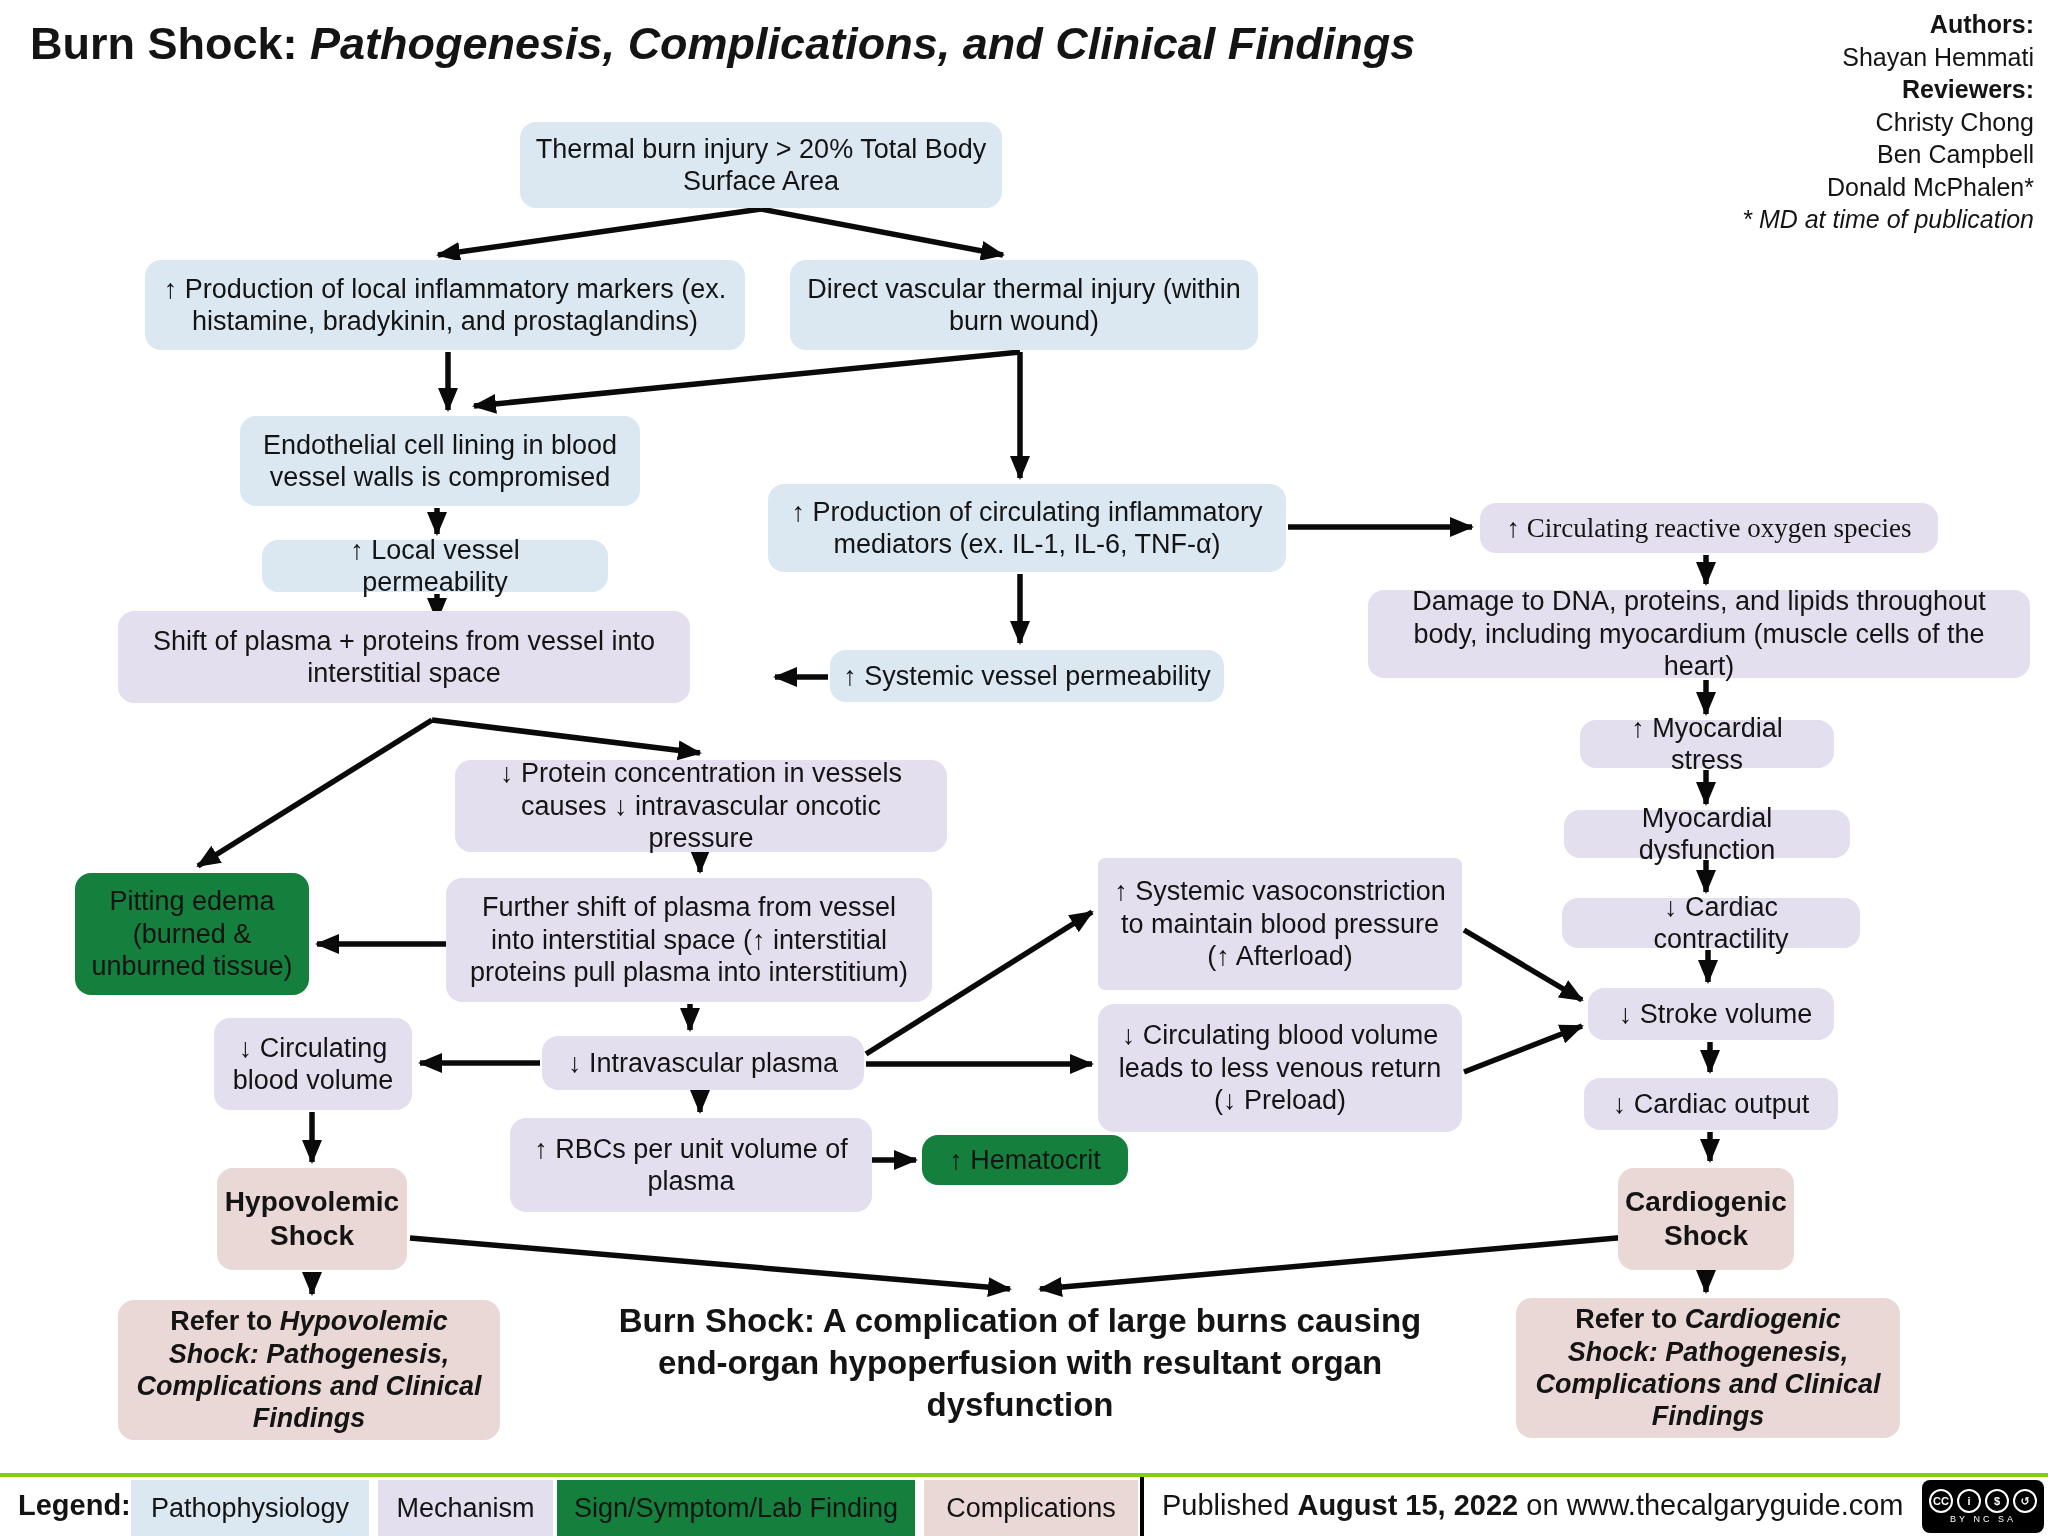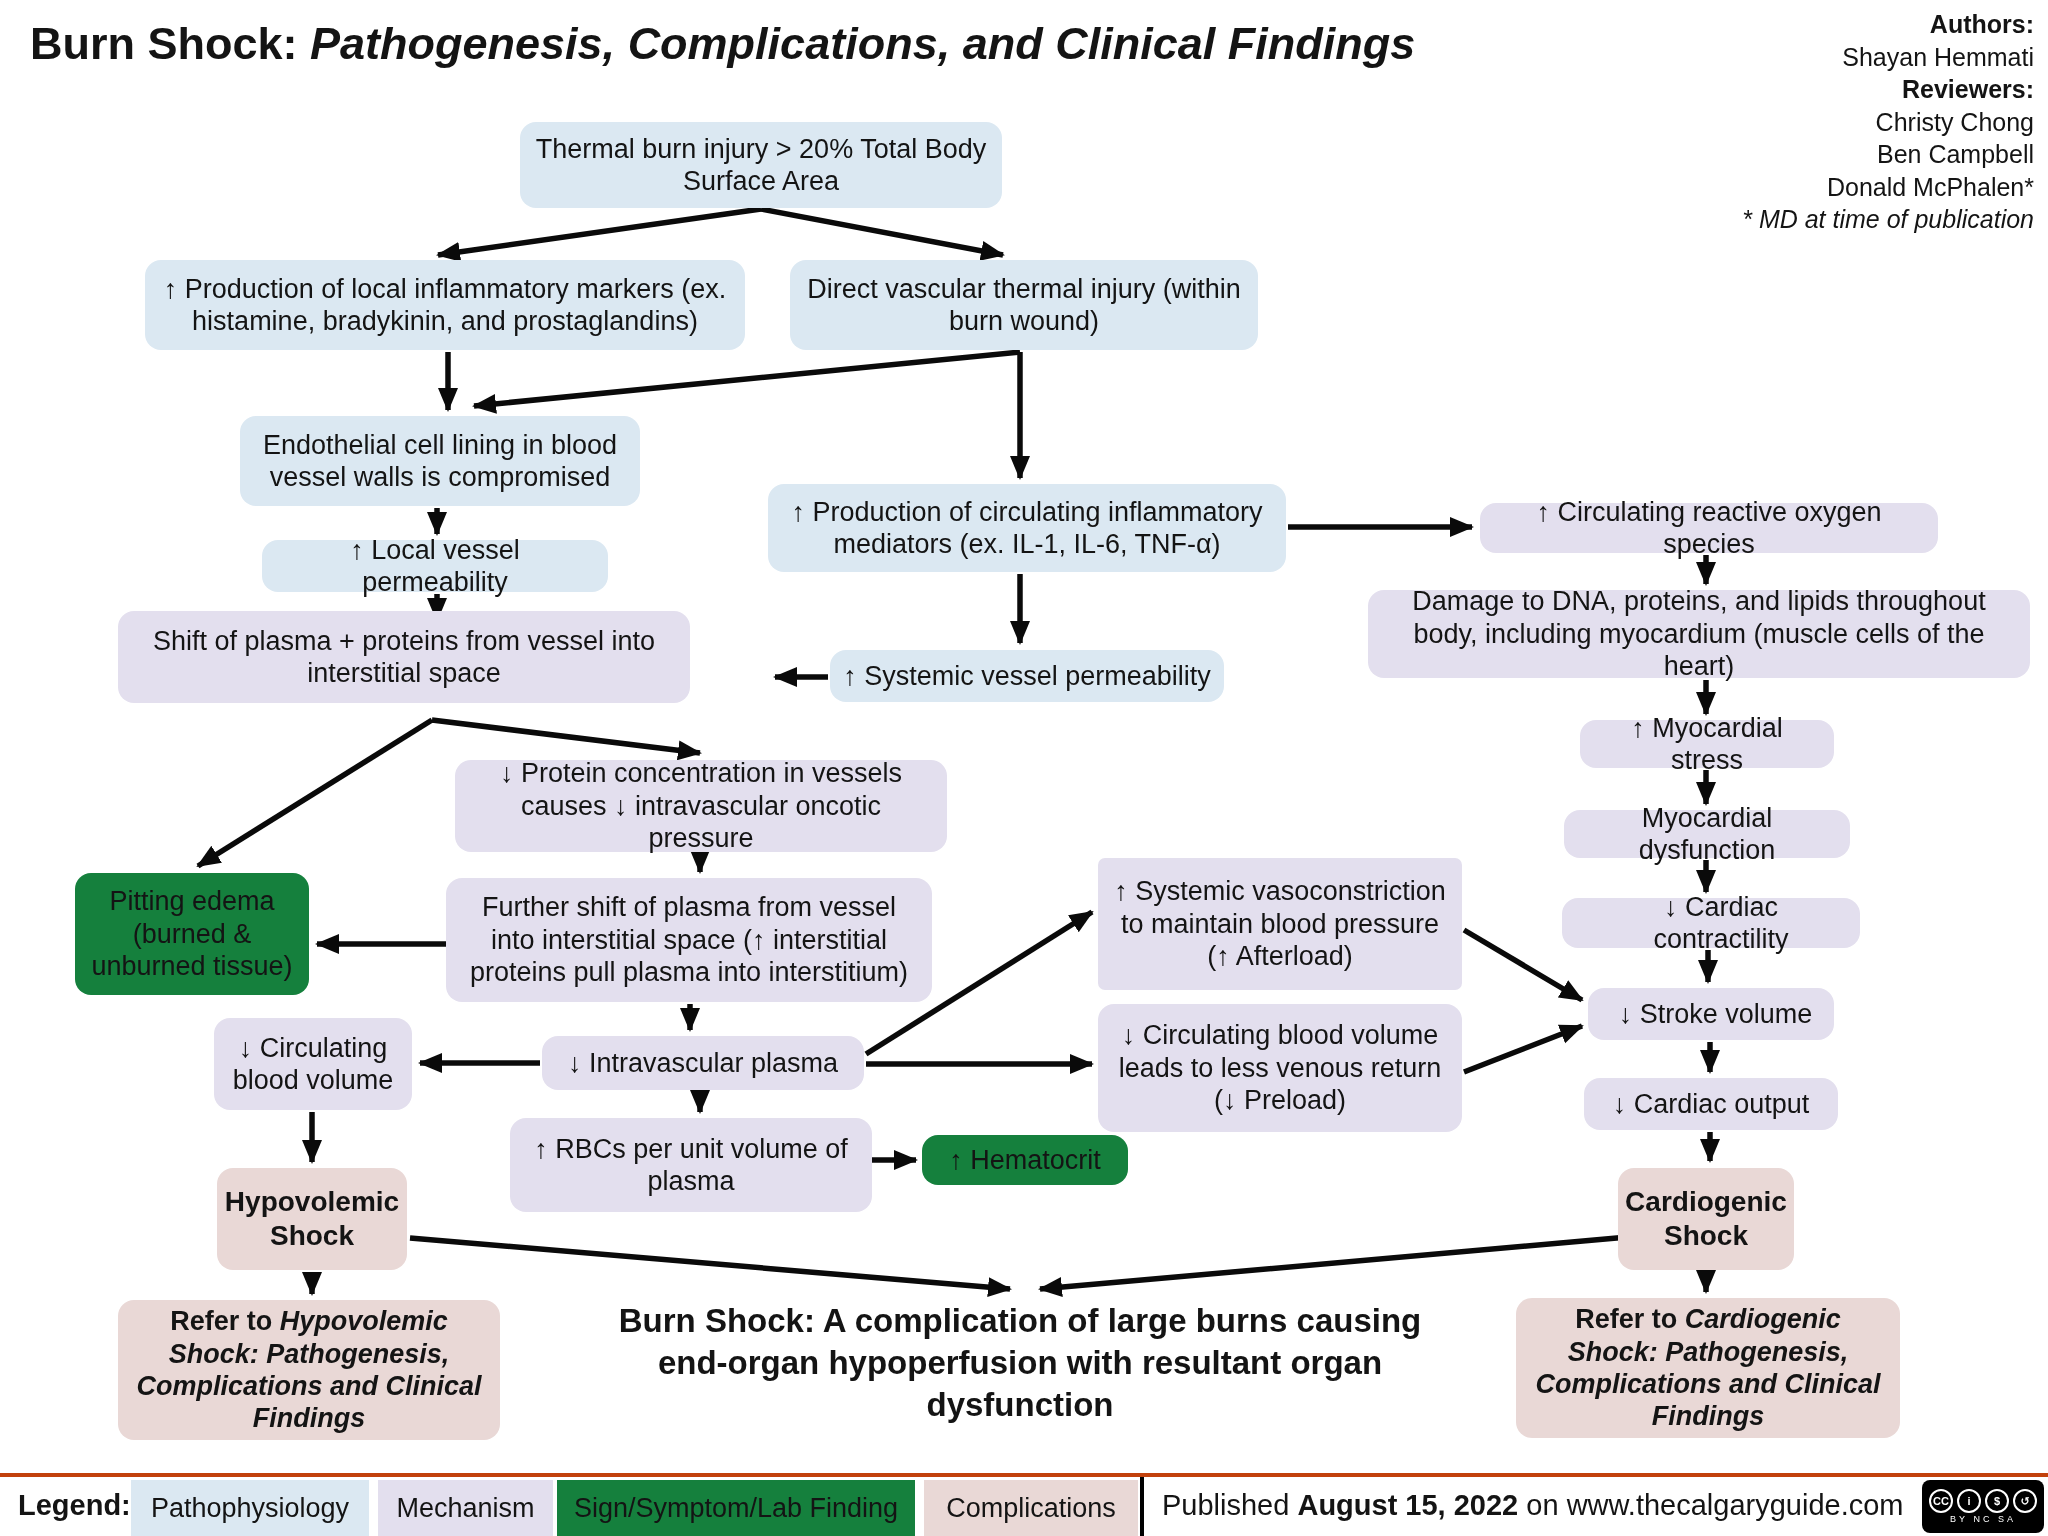--- a/index.html
+++ b/index.html
@@ -26,21 +26,21 @@
   .title-block .ital{font-style:italic;}
   .credits{position:absolute;right:14px;top:8px;z-index:1;text-align:right;font-size:25px;line-height:1.3;}
   .credits .hdr{font-weight:bold;}
   .credits .note{font-style:italic;}
   .definition{
     position:absolute;left:590px;top:1300px;width:860px;z-index:1;
     font-size:33px;font-weight:bold;text-align:center;line-height:1.28;
   }
   .legend-bar{
     position:absolute;left:0;top:1473px;width:2048px;height:63px;z-index:2;
-    background:#ffffff;border-top:4px solid #c2410c;box-sizing:border-box;
+    background:#ffffff;border-top:4px solid #84cc16;box-sizing:border-box;
   }
   .legend-label{position:absolute;left:18px;top:12px;font-size:29px;font-weight:bold;}
   .legend-cell{
     position:absolute;top:3px;height:56px;display:flex;align-items:center;justify-content:center;
     font-size:27px;
   }
   .legend-divider{position:absolute;left:1140px;top:0;width:4px;height:59px;background:#000;}
   .published{position:absolute;left:1162px;top:12px;font-size:29px;white-space:nowrap;}
   .published b{font-weight:bold;}
   .cc-badge{
@@ -115,21 +115,21 @@
   <div>Donald McPhalen*</div>
   <div class="note">* MD at time of publication</div>
 </div>
 
 <div class="node patho" style="left:520px;top:122px;width:482px;height:86px;">Thermal burn injury &gt; 20% Total Body Surface Area</div>
 <div class="node patho" style="left:145px;top:260px;width:600px;height:90px;">↑ Production of local inflammatory markers (ex. histamine, bradykinin, and prostaglandins)</div>
 <div class="node patho" style="left:790px;top:260px;width:468px;height:90px;">Direct vascular thermal injury (within burn wound)</div>
 <div class="node patho" style="left:240px;top:416px;width:400px;height:90px;">Endothelial cell lining in blood vessel walls is compromised</div>
 <div class="node patho" style="left:262px;top:540px;width:346px;height:52px;">↑ Local vessel permeability</div>
 <div class="node patho" style="left:768px;top:484px;width:518px;height:88px;">↑ Production of circulating inflammatory mediators (ex. IL-1, IL-6, TNF-α)</div>
-<div class="node mech" style="left:1480px;top:503px;width:458px;height:50px;">↑ Circulating reactive oxygen species</div>
+<div class="node mech" style="left:1480px;top:503px;width:458px;height:50px;font-family:Liberation Serif, serif;">↑ Circulating reactive oxygen species</div>
 <div class="node mech" style="left:118px;top:611px;width:572px;height:92px;">Shift of plasma + proteins from vessel into interstitial space</div>
 <div class="node patho" style="left:830px;top:650px;width:394px;height:52px;">↑ Systemic vessel permeability</div>
 <div class="node mech" style="left:1368px;top:590px;width:662px;height:88px;">Damage to DNA, proteins, and lipids throughout body, including myocardium (muscle cells of the heart)</div>
 <div class="node mech" style="left:1580px;top:720px;width:254px;height:48px;">↑ Myocardial stress</div>
 <div class="node mech" style="left:455px;top:760px;width:492px;height:92px;">↓ Protein concentration in vessels causes ↓ intravascular oncotic pressure</div>
 <div class="node mech" style="left:1564px;top:810px;width:286px;height:48px;">Myocardial dysfunction</div>
 <div class="node sign" style="left:75px;top:873px;width:234px;height:122px;">Pitting edema (burned &amp; unburned tissue)</div>
 <div class="node mech" style="left:446px;top:878px;width:486px;height:124px;">Further shift of plasma from vessel into interstitial space (↑ interstitial proteins pull plasma into interstitium)</div>
 <div class="node mech" style="left:1098px;top:858px;width:364px;height:132px;border-radius:7px;">↑ Systemic vasoconstriction to maintain blood pressure (↑ Afterload)</div>
 <div class="node mech" style="left:1562px;top:898px;width:298px;height:50px;padding-left:32px;">↓ Cardiac contractility</div>

